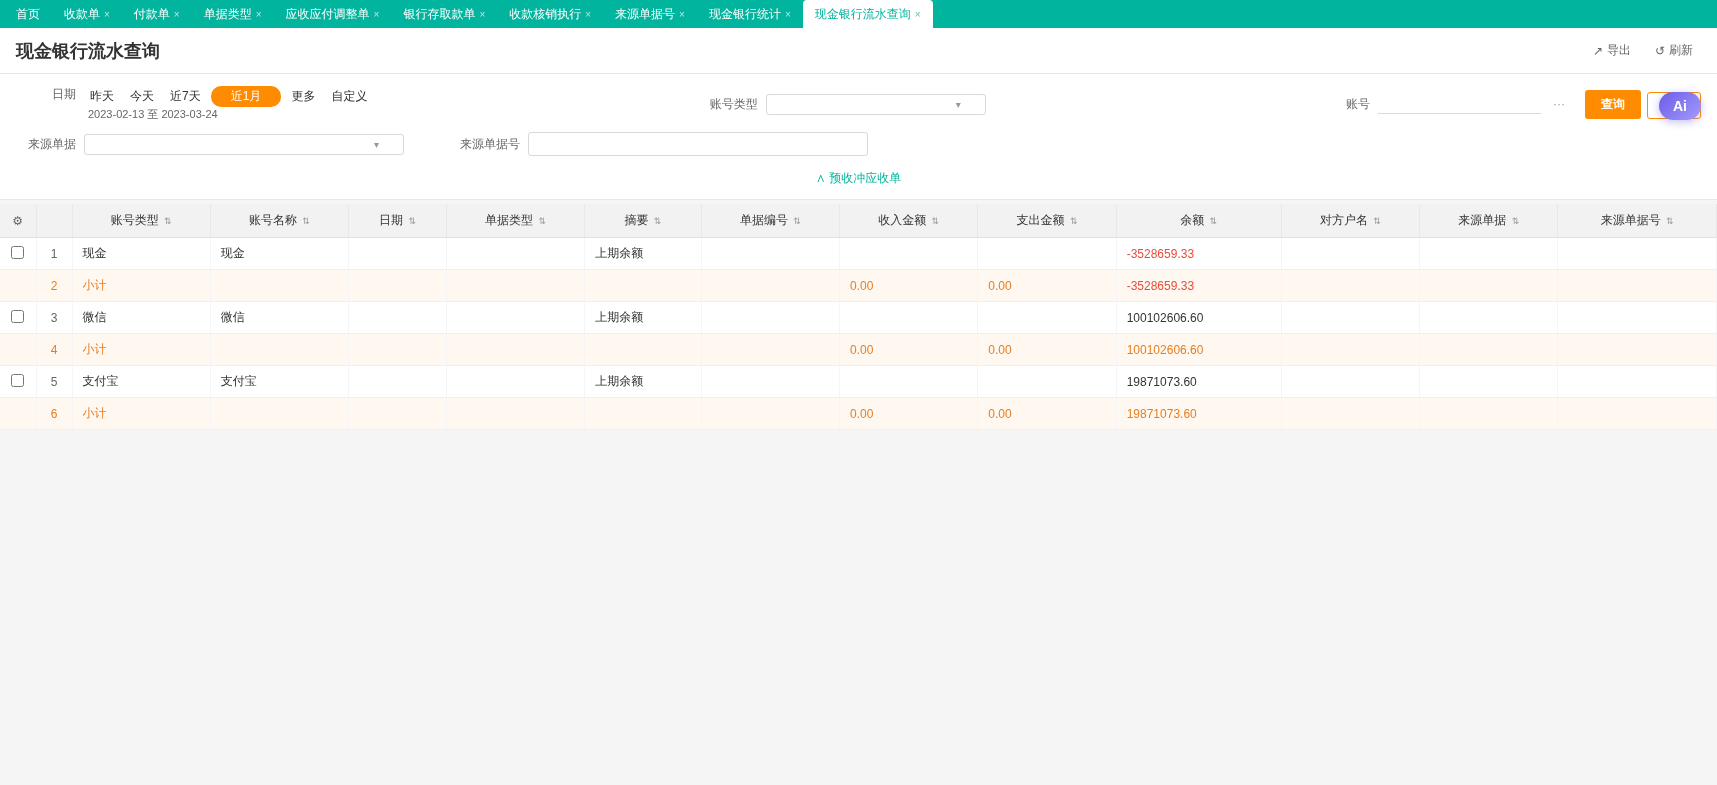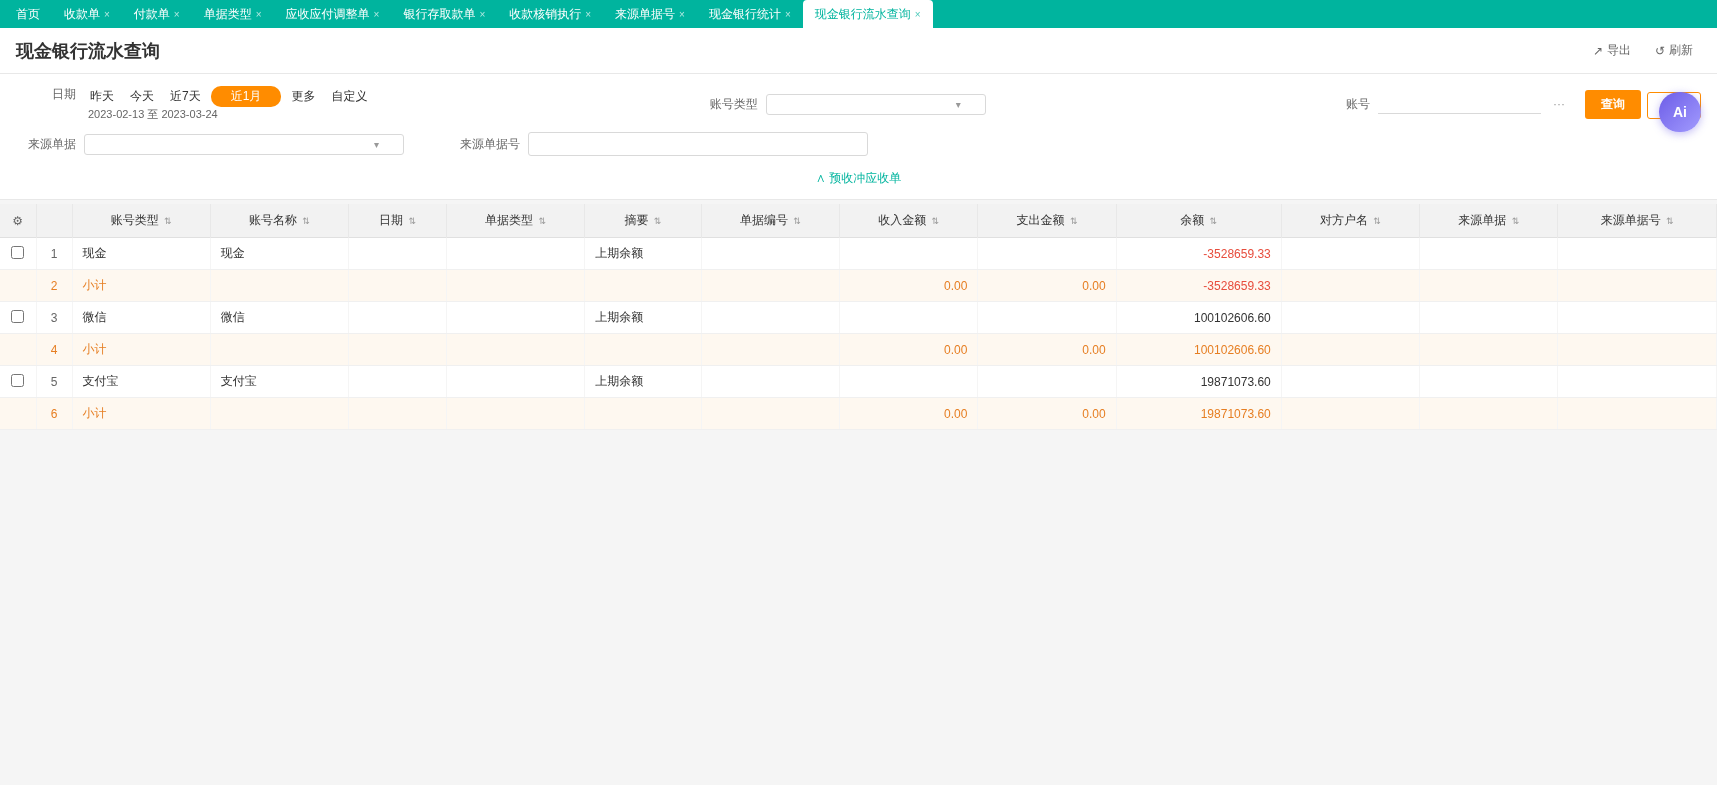--- a/index.html
+++ b/index.html
@@ -163,39 +163,39 @@
       padding: 7px 10px;
       border-bottom: 1px solid #f0f0f0;
       border-right: 1px solid #f5f5f5;
       white-space: nowrap;
     }
     .row-subtotal td { background: #fef8f0; color: #e67e22; }
     .row-subtotal td:first-child { color: #333; }
     .gear-th { width: 36px; }
     .gear-icon-th { color: #666; cursor: pointer; }
     .num-col { text-align: center; color: #666; }
-    .amount-col { text-align: right; }
+    .amount-col { }
 
     
     .right-action-group {
       display: flex;
       flex-direction: row;
       gap: 6px;
       align-items: flex-end;
     }
 
     
     .ai-badge {
       position: fixed;
       right: 16px;
       top: 92px;
       background: linear-gradient(135deg, #6c5ce7, #a29bfe);
       color: white;
       border-radius: 20px;
-      padding: 12px 14px;
+      padding: 6px 14px;
       font-size: 14px;
       font-weight: bold;
       cursor: pointer;
       box-shadow: 0 2px 8px rgba(108,92,231,0.4);
     }
   </style>
 </head>
 <body>
 
 <nav class="top-nav">

